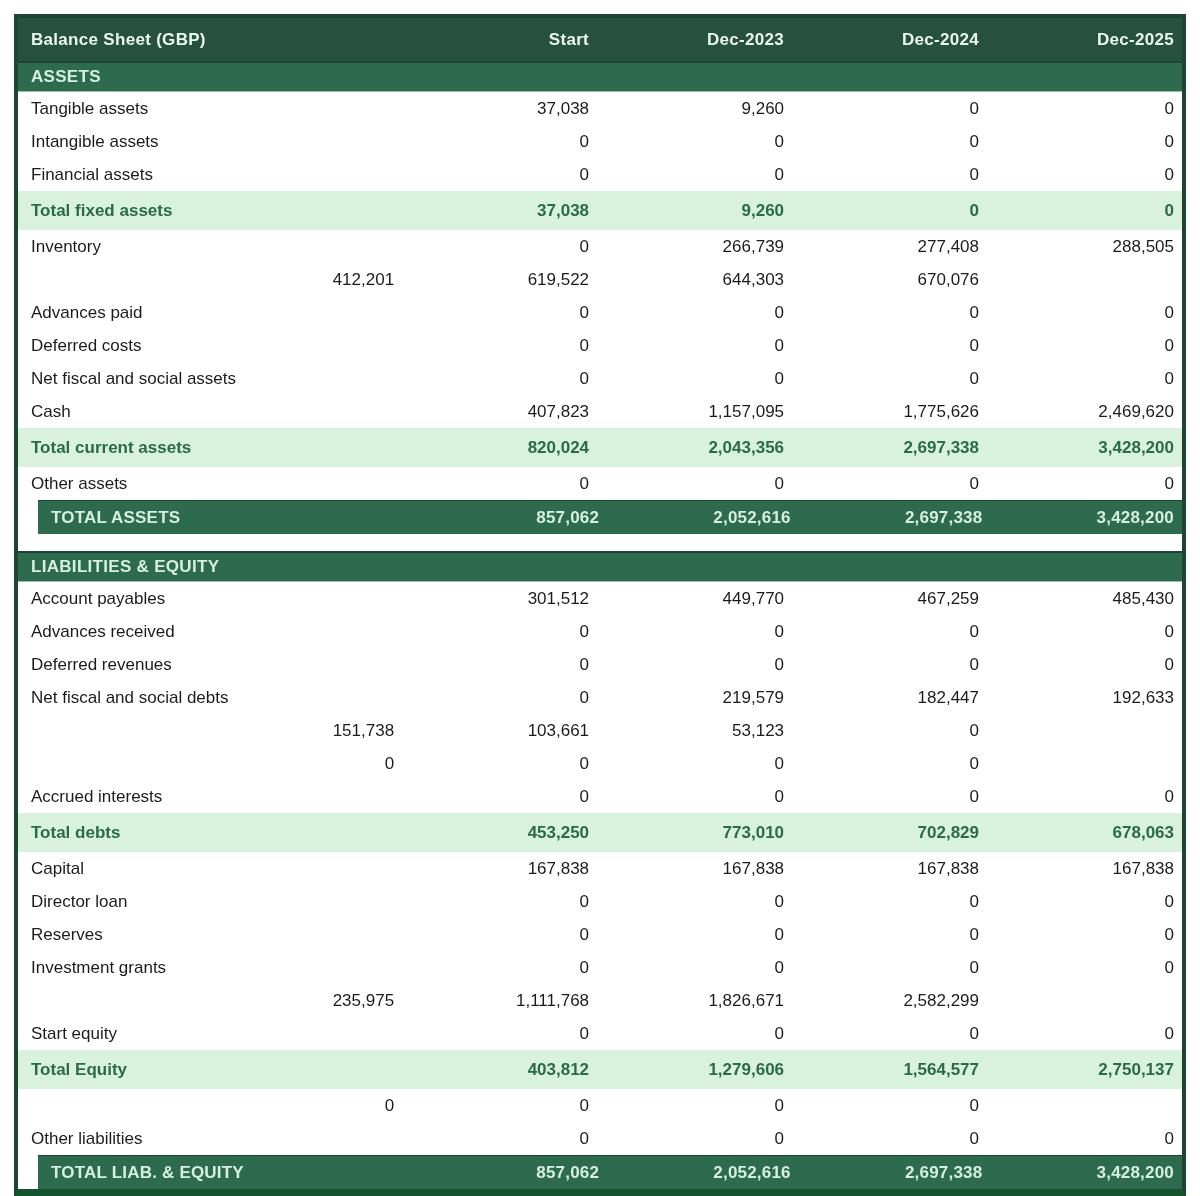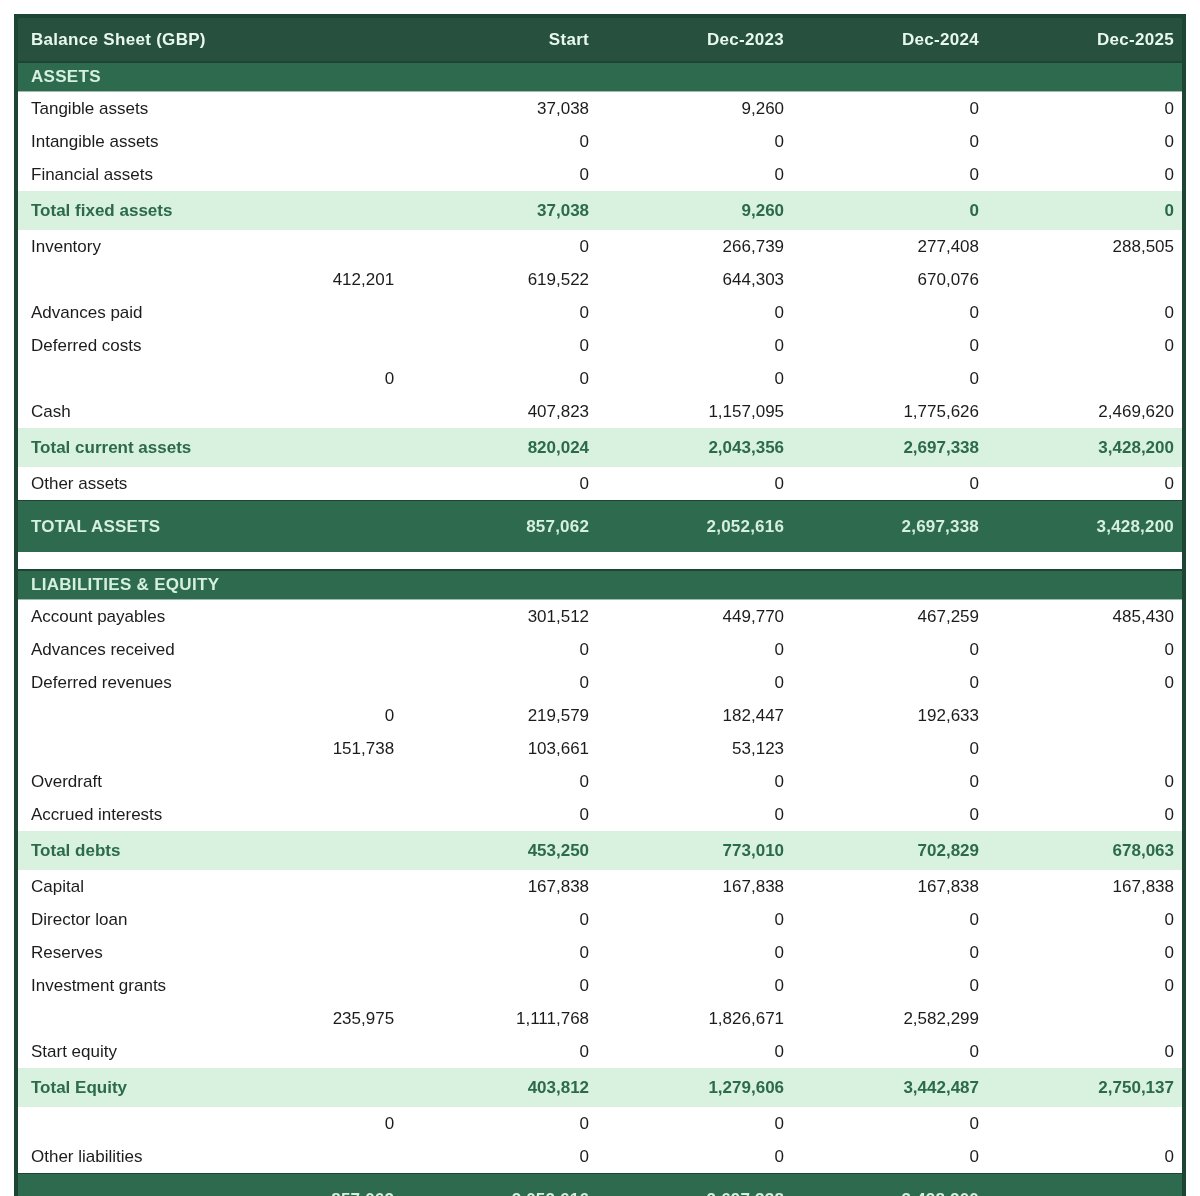--- a/index.html
+++ b/index.html
@@ -69,23 +69,24 @@
   .row.subtotal{
     background:var(--subtotal-bg);
     color:var(--subtotal-text);
     font-weight:bold;
     height:39px;
   }
   .row.total{
     background:var(--total-bg);
     color:var(--mint-text);
     font-weight:bold;
-    height:52px;
+    height:34px;
     border-top:1px solid var(--border);
     letter-spacing:.2px;
+    margin-left:20px;
   }
   .gap{
     height:17px;
     background:#ffffff;
   }
 </style>
 </head>
 <body>
 
 <div class="sheet">
@@ -153,20 +154,21 @@
         <div class="num">0</div>
       </div>
       <div class="row data">
         <div class="label">Deferred costs</div>
         <div class="num">0</div>
         <div class="num">0</div>
         <div class="num">0</div>
         <div class="num">0</div>
       </div>
       <div class="row data">
+        <div class="label">Net fiscal and social assets</div>
         <div class="num">0</div>
         <div class="num">0</div>
         <div class="num">0</div>
         <div class="num">0</div>
       </div>
       <div class="row data">
         <div class="label">Cash</div>
         <div class="num">407,823</div>
         <div class="num">1,157,095</div>
         <div class="num">1,775,626</div>
@@ -216,33 +218,33 @@
         <div class="num">0</div>
       </div>
       <div class="row data">
         <div class="label">Deferred revenues</div>
         <div class="num">0</div>
         <div class="num">0</div>
         <div class="num">0</div>
         <div class="num">0</div>
       </div>
       <div class="row data">
+        <div class="label">Net fiscal and social debts</div>
         <div class="num">0</div>
         <div class="num">219,579</div>
         <div class="num">182,447</div>
         <div class="num">192,633</div>
       </div>
       <div class="row data">
         <div class="num">151,738</div>
         <div class="num">103,661</div>
         <div class="num">53,123</div>
         <div class="num">0</div>
       </div>
       <div class="row data">
-        <div class="label">Overdraft</div>
         <div class="num">0</div>
         <div class="num">0</div>
         <div class="num">0</div>
         <div class="num">0</div>
       </div>
       <div class="row data">
         <div class="label">Accrued interests</div>
         <div class="num">0</div>
         <div class="num">0</div>
         <div class="num">0</div>
@@ -293,36 +295,37 @@
         <div class="label">Start equity</div>
         <div class="num">0</div>
         <div class="num">0</div>
         <div class="num">0</div>
         <div class="num">0</div>
       </div>
       <div class="row subtotal">
         <div class="label">Total Equity</div>
         <div class="num">403,812</div>
         <div class="num">1,279,606</div>
-        <div class="num">3,442,487</div>
+        <div class="num">1,564,577</div>
         <div class="num">2,750,137</div>
       </div>
       <div class="row data">
         <div class="num">0</div>
         <div class="num">0</div>
         <div class="num">0</div>
         <div class="num">0</div>
       </div>
       <div class="row data">
         <div class="label">Other liabilities</div>
         <div class="num">0</div>
         <div class="num">0</div>
         <div class="num">0</div>
         <div class="num">0</div>
       </div>
       <div class="row total">
+        <div class="label">TOTAL LIAB. &amp; EQUITY</div>
         <div class="num">857,062</div>
         <div class="num">2,052,616</div>
         <div class="num">2,697,338</div>
         <div class="num">3,428,200</div>
       </div>
     </div>
 </div>
 
 </body></html>

